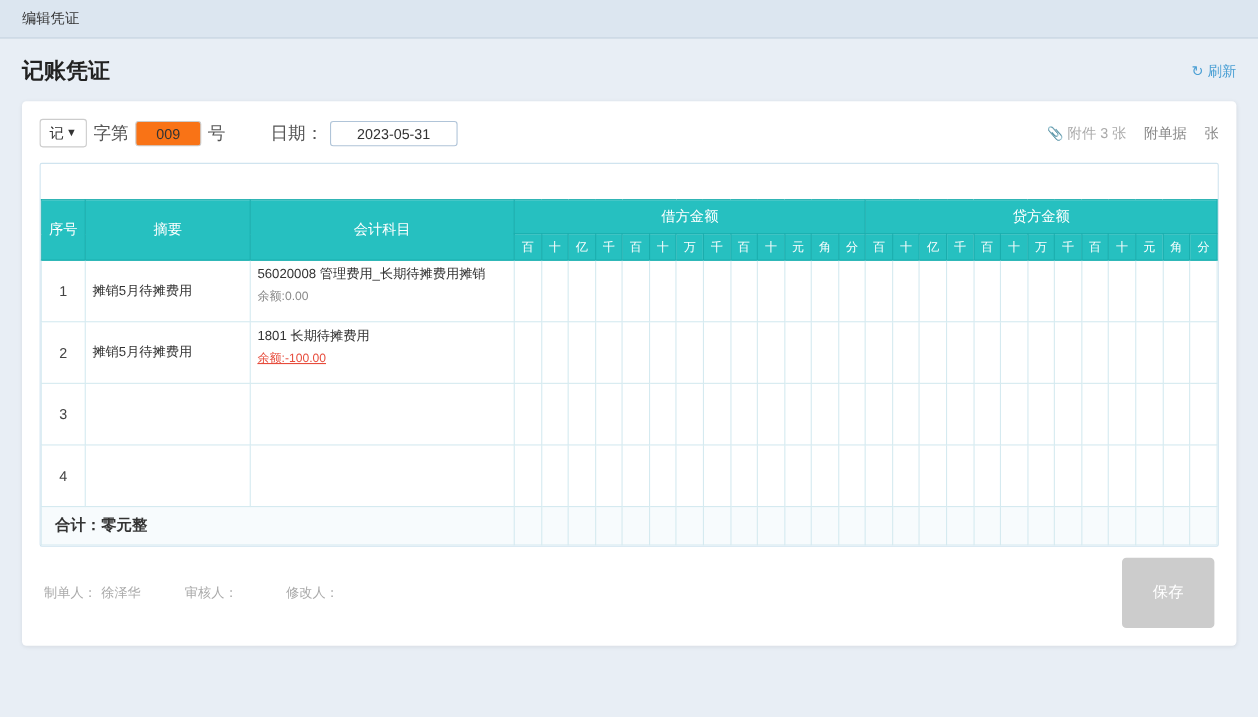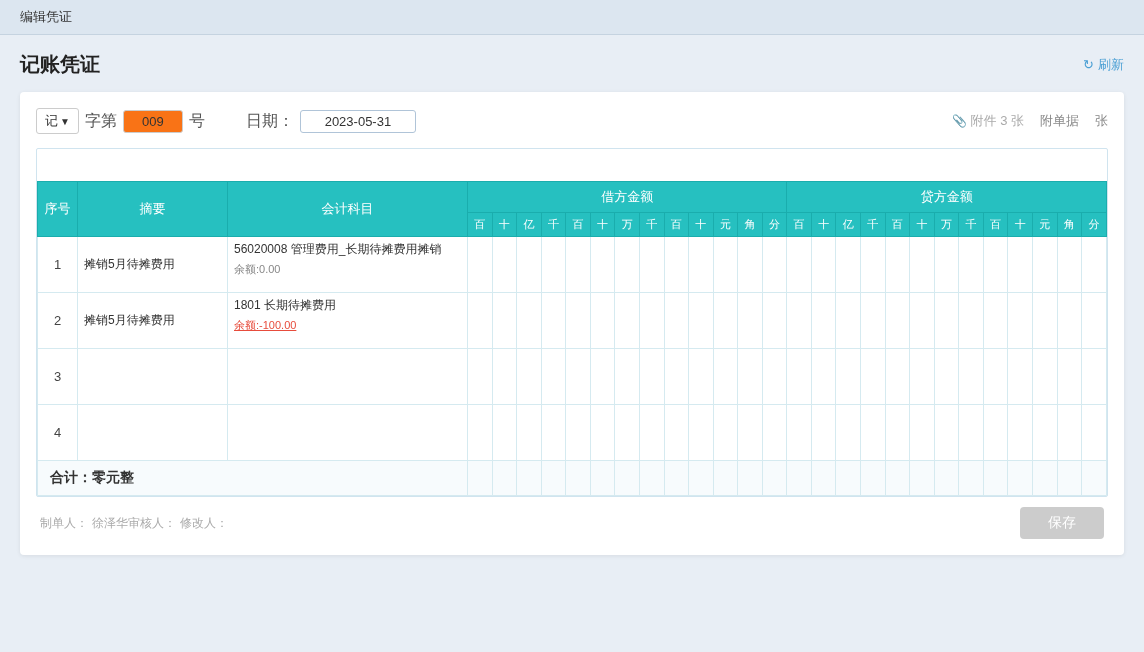--- a/index.html
+++ b/index.html
@@ -170,34 +170,35 @@
       font-size: 12px;
       width: 18px;
     }
     .account-name { font-size: 12px; color: #333; }
     .balance-text { font-size: 11px; color: #888; margin-top: 4px; }
     .balance-text.red { color: #e74c3c; text-decoration: underline; }
     .footer-row {
       display: flex;
       align-items: center;
       padding: 10px 4px 0;
+      gap: 40px;
       color: #aaa;
       font-size: 12px;
     }
     .footer-row .field-item {
       display: flex;
       gap: 4px;
     }
     .save-btn {
       margin-left: auto;
       background: #ccc;
       color: #fff;
       border: none;
       border-radius: 4px;
-      padding: 7px 28px;
+      padding: 23px 28px;
       font-size: 14px;
       cursor: not-allowed;
     }
     .card-relative { position: relative; }
   </style>
 </head>
 <body>
 
 <div class="title-bar">
   <span>编辑凭证</span>

